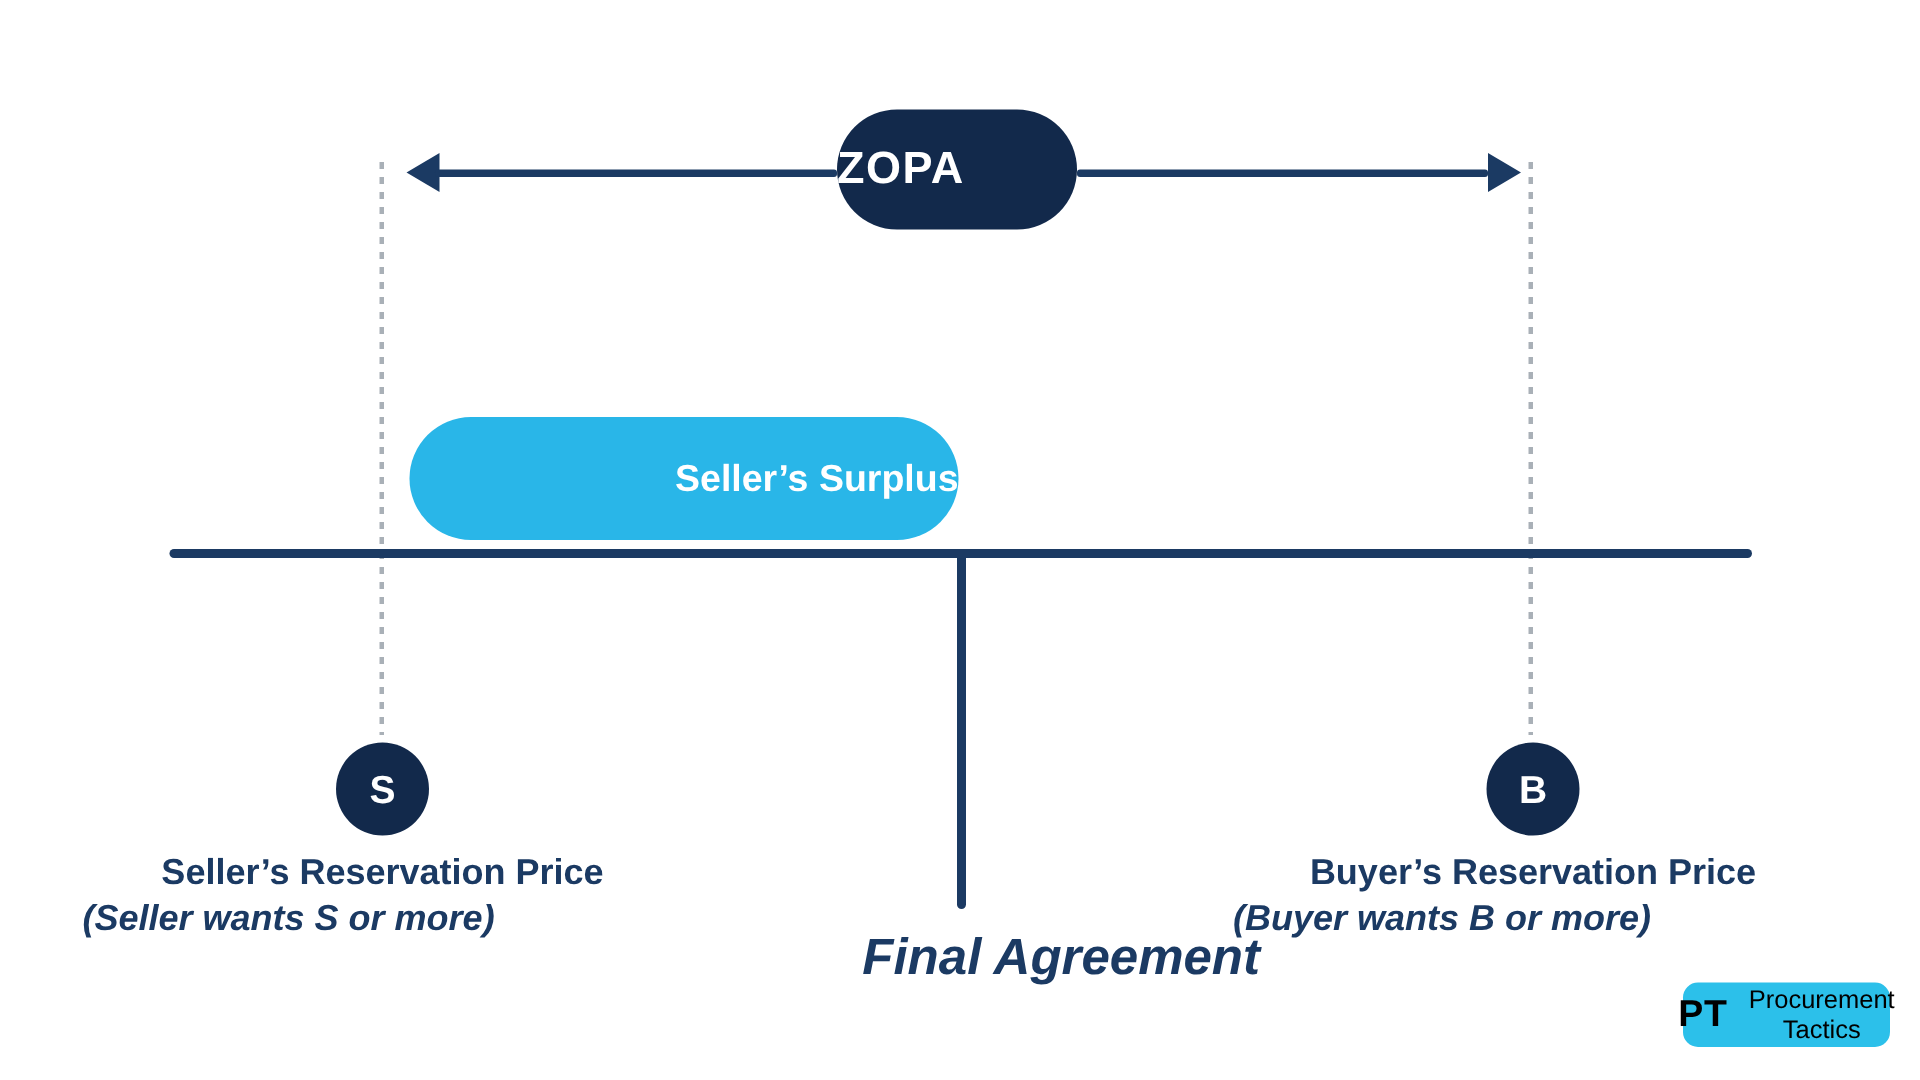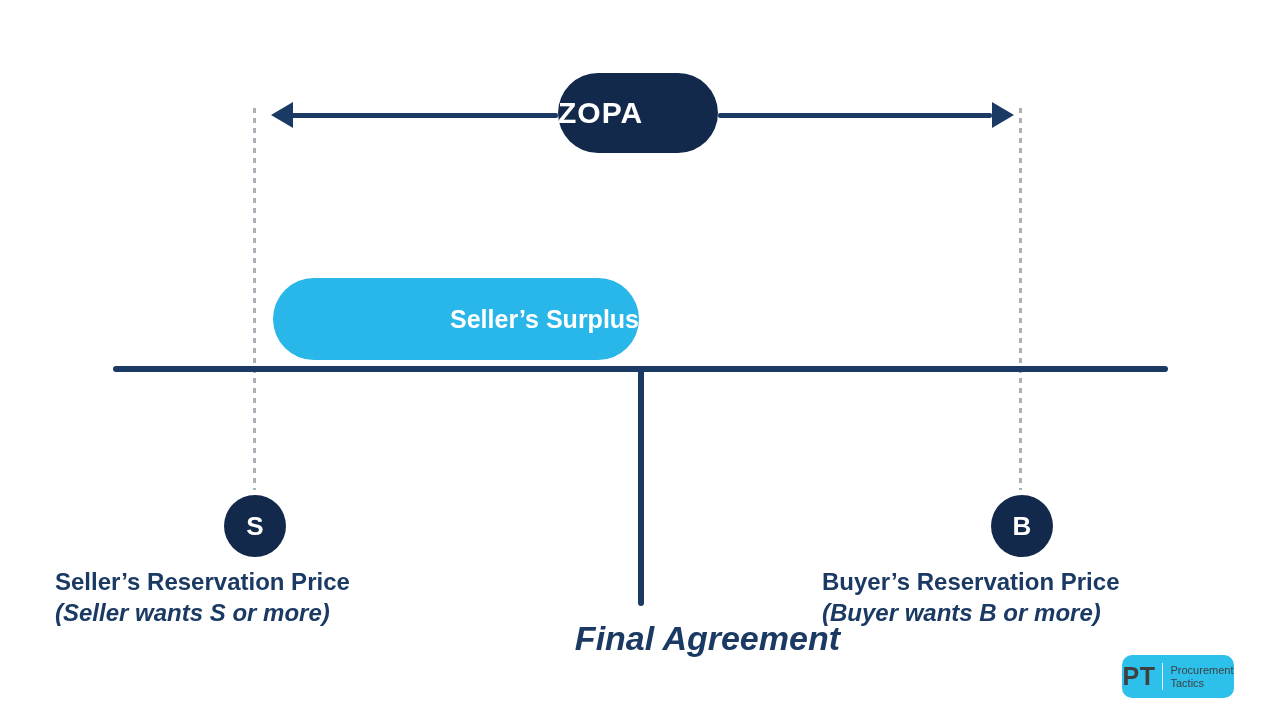--- a/index.html
+++ b/index.html
@@ -61,45 +61,45 @@
     top: 495px; width: 62px; height: 62px; border-radius: 50%;
     background: var(--navy); color: #ffffff;
     display: flex; align-items: center; justify-content: center;
     font-size: 26px; font-weight: 700;
   }
   .marker-s { left: 224px; }
   .marker-b { left: 991px; }
 
   
   .point-title {
-    top: 568px; width: 400px; 
+    top: 568px; width: 400px; text-align: center;
     color: var(--ink); font-size: 24px; font-weight: 700;
   }
   .point-sub {
     top: 599px; width: 400px; 
     color: var(--ink); font-size: 24px; font-weight: 700; font-style: italic;
   }
   .seller-text { left: 55px; }
   .buyer-text  { left: 822px; }
 
   .final-label {
     left: 440px; top: 619px; width: 400px; text-align: right;
     color: var(--ink); font-size: 34px; font-weight: 700; font-style: italic;
   }
 
   
   .logo {
-    left: 1122px; top: 655px; width: 112px; height: 43px;
+    left: 1122px; top: 655px; width: 138px; height: 43px;
     background: var(--logo); border-radius: 10px;
     display: flex; align-items: center; justify-content: center; gap: 7px;
-    color: #404040;
+    color: #000000;
   }
   .logo-initials { font-size: 25px; font-weight: 700; letter-spacing: 0.5px; }
   .logo-divider { width: 1px; height: 27px; background: rgba(255,255,255,0.85); }
-  .logo-words { display: flex; flex-direction: column; line-height: 1.15; font-size: 11px; font-weight: 400; }
+  .logo-words { display: flex; flex-direction: column; line-height: 1.15; font-size: 17px; font-weight: 400; text-align: center; }
 </style>
 </head>
 <body>
 
 <div class="canvas">
 
   <div class="abs arrow-head head-left"></div>
   <div class="abs arrow-shaft shaft-left"></div>
   <div class="abs zopa-pill">
     <span>ZOPA</span>

